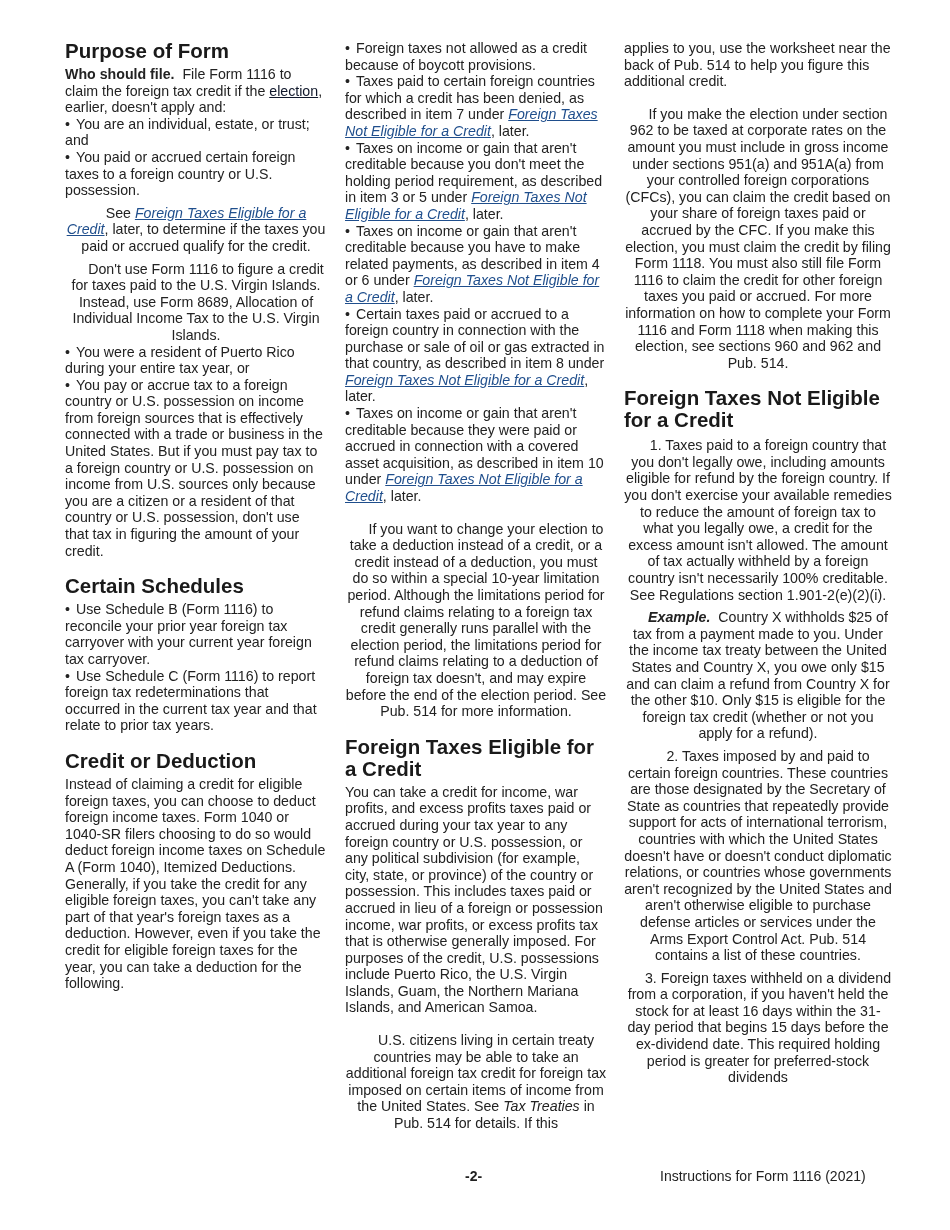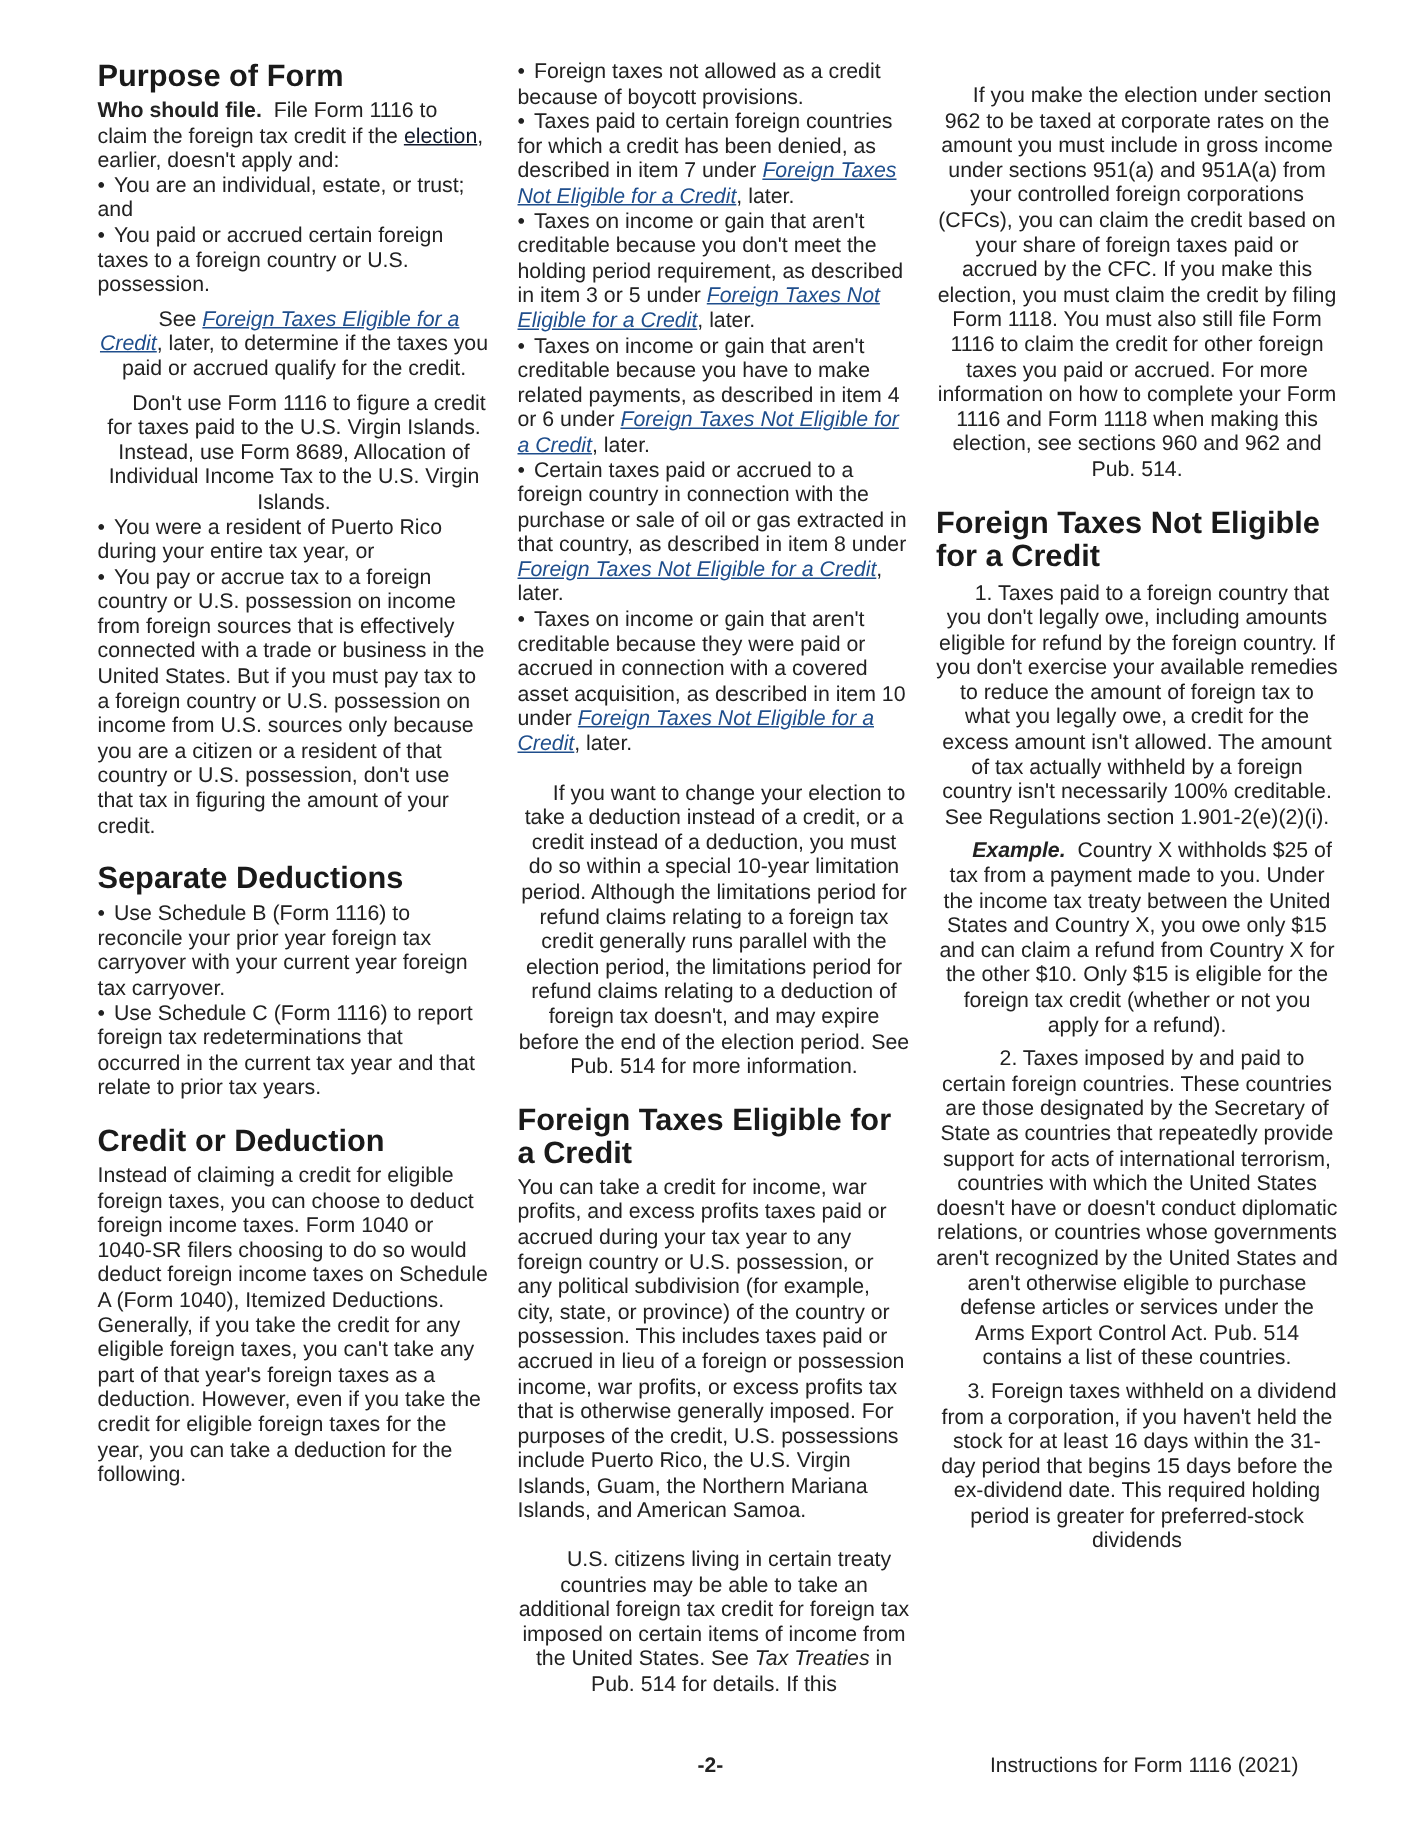--- a/index.html
+++ b/index.html
@@ -36,21 +36,21 @@
   <p class="bul">You are an individual, estate, or trust; and</p>
   <p class="bul">You paid or accrued certain foreign taxes to a foreign country or U.S. possession.</p>
   <p class="ind gap">
     <span>See </span><a class="lnk">Foreign Taxes Eligible for a Credit</a><span>, later, to determine if the taxes you paid or accrued qualify for the credit.</span>
   </p>
   <p class="ind gap">Don't use Form 1116 to figure a credit for taxes paid to the U.S. Virgin Islands. Instead, use Form 8689, Allocation of Individual Income Tax to the U.S. Virgin Islands.</p>
 
   <p class="bul">You were a resident of Puerto Rico during your entire tax year, or</p>
   <p class="bul">You pay or accrue tax to a foreign country or U.S. possession on income from foreign sources that is effectively connected with a trade or business in the United States. But if you must pay tax to a foreign country or U.S. possession on income from U.S. sources only because you are a citizen or a resident of that country or U.S. possession, don't use that tax in figuring the amount of your credit.</p>
 
-  <h2 class="gap-l">Separate Deductions</h2>
+  <h2 class="gap-l">Certain Schedules</h2>
   <p class="bul">Use Schedule B (Form 1116) to reconcile your prior year foreign tax carryover with your current year foreign tax carryover.</p>
   <p class="bul">Use Schedule C (Form 1116) to report foreign tax redeterminations that occurred in the current tax year and that relate to prior tax years.</p>
 
   <h2 class="gap-l">Credit or Deduction</h2>
   <p>Instead of claiming a credit for eligible foreign taxes, you can choose to deduct foreign income taxes. Form 1040 or 1040-SR filers choosing to do so would deduct foreign income taxes on Schedule A (Form 1040), Itemized Deductions. Generally, if you take the credit for any eligible foreign taxes, you can't take any part of that year's foreign taxes as a deduction. However, even if you take the credit for eligible foreign taxes for the year, you can take a deduction for the following.</p>
 </div>
 
 <div class="col col2">
   <p class="bul"><span>Foreign taxes not allowed as a credit because of boycott provisions.</span></p>
   <p class="bul"><span>Taxes paid to certain foreign countries for which a credit has been denied, as described in item 7 under </span><a class="lnk">Foreign Taxes Not Eligible for a Credit</a><span>, later.</span></p>
@@ -62,20 +62,21 @@
   <p class="ind gap-l">If you want to change your election to take a deduction instead of a credit, or a credit instead of a deduction, you must do so within a special 10-year limitation period. Although the limitations period for refund claims relating to a foreign tax credit generally runs parallel with the election period, the limitations period for refund claims relating to a deduction of foreign tax doesn't, and may expire before the end of the election period. See Pub. 514 for more information.</p>
 
   <h2 class="gap-l">Foreign Taxes Eligible for a Credit</h2>
   <p>You can take a credit for income, war profits, and excess profits taxes paid or accrued during your tax year to any foreign country or U.S. possession, or any political subdivision (for example, city, state, or province) of the country or possession. This includes taxes paid or accrued in lieu of a foreign or possession income, war profits, or excess profits tax that is otherwise generally imposed. For purposes of the credit, U.S. possessions include Puerto Rico, the U.S. Virgin Islands, Guam, the Northern Mariana Islands, and American Samoa.</p>
   <p class="ind gap-l">
     <span>U.S. citizens living in certain treaty countries may be able to take an additional foreign tax credit for foreign tax imposed on certain items of income from the United States. See </span><em>Tax Treaties</em><span> in Pub. 514 for details. If this</span>
   </p>
 </div>
 
 <div class="col col3">
+  <p>applies to you, use the worksheet near the back of Pub. 514 to help you figure this additional credit.</p>
   <p class="ind gap-l">If you make the election under section 962 to be taxed at corporate rates on the amount you must include in gross income under sections 951(a) and 951A(a) from your controlled foreign corporations (CFCs), you can claim the credit based on your share of foreign taxes paid or accrued by the CFC. If you make this election, you must claim the credit by filing Form 1118.  You must also still file Form 1116 to claim the credit for other foreign taxes you paid or accrued.  For more information on how to complete your Form 1116 and Form 1118 when making this election, see sections 960 and 962 and Pub. 514.</p>
 
   <h2 class="gap-l">Foreign Taxes Not Eligible for a Credit</h2>
   <p class="ind gap">1.   Taxes paid to a foreign country that you don't legally owe, including amounts eligible for refund by the foreign country. If you don't exercise your available remedies to reduce the amount of foreign tax to what you legally owe, a credit for the excess amount isn't allowed. The amount of tax actually withheld by a foreign country isn't necessarily 100% creditable. See Regulations section 1.901-2(e)(2)(i).</p>
   <p class="ind gap">
     <span class="lead-i">Example.</span>&nbsp;
     <span>Country X withholds $25 of tax from a payment made to you. Under the income tax treaty between the United States and Country X, you owe only $15 and can claim a refund from Country X for the other $10. Only $15 is eligible for the foreign tax credit (whether or not you apply for a refund).</span>
   </p>
   <p class="ind gap">2.   Taxes imposed by and paid to certain foreign countries. These countries are those designated by the Secretary of State as countries that repeatedly provide support for acts of international terrorism, countries with which the United States doesn't have or doesn't conduct diplomatic relations, or countries whose governments aren't recognized by the United States and aren't otherwise eligible to purchase defense articles or services under the Arms Export Control Act. Pub. 514 contains a list of these countries.</p>
   <p class="ind gap">3.   Foreign taxes withheld on a dividend from a corporation, if you haven't held the stock for at least 16 days within the 31-day period that begins 15 days before the ex-dividend date. This required holding period is greater for preferred-stock dividends</p>

